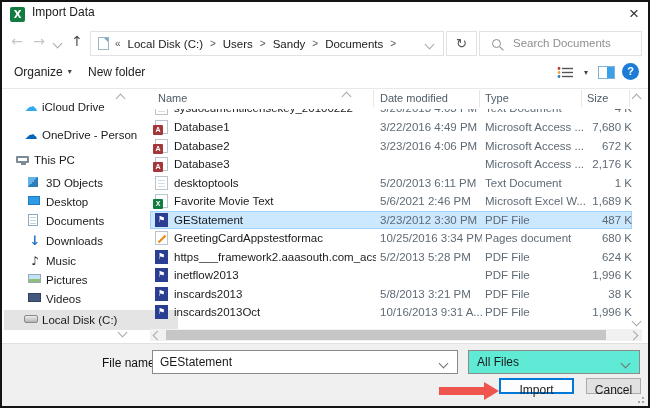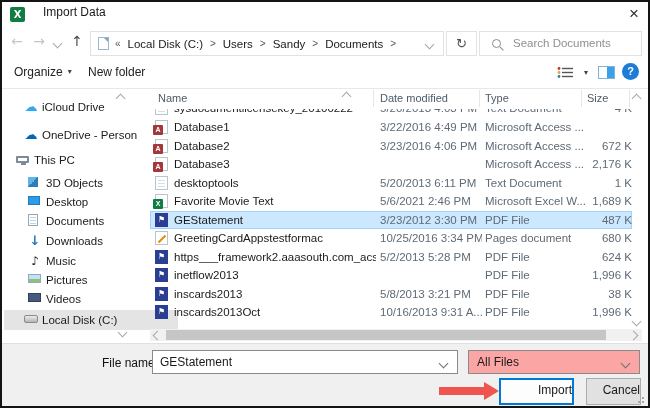--- a/index.html
+++ b/index.html
@@ -10,21 +10,21 @@
   
   .chev{position:absolute;width:6px;height:6px;border-right:1.4px solid #707070;border-bottom:1.4px solid #707070;}
   .chev.gray{border-color:#a8a8a8;}
   .chev.up{transform:rotate(-135deg);}
   .chev.down{transform:rotate(45deg);}
   .chev.left{transform:rotate(135deg);}
   .chev.right{transform:rotate(-45deg);}
   
   .xl-badge{left:8px;top:5px;width:15px;height:15px;background:#107c41;border-radius:2px;color:#fff;
             font:bold 10px/15px "DejaVu Sans",sans-serif;text-align:center;}
-  .title{left:30px;top:3px;font-size:12px;margin-left:11px;}
+  .title{left:30px;top:3px;font-size:12px;}
   .close{left:618px;top:0;width:28px;height:24px;text-align:center;font-size:17px;line-height:24px;color:#333;font-weight:300;cursor:default;}
   
   .navglyph{top:31px;width:18px;text-align:center;font-size:14px;}
   .dis{color:#c6c6c6;}
   .box{border:1px solid #e2e2e2;background:#fff;box-sizing:border-box;}
   .addr{left:88px;top:29px;width:354px;height:25px;}
   .addr-doc{left:7px;top:5px;width:11px;height:13px;background:#fff;border:1px solid #9db6c8;box-sizing:border-box;}
   .addr-doc::after{content:"";position:absolute;right:0;top:0;border-top:4px solid #7aa7c7;border-left:4px solid transparent;}
   .crumbs{left:24px;top:0;height:23px;display:flex;align-items:center;gap:7px;font-size:11.5px;white-space:nowrap;}
   .csep{font-size:10px;color:#555;}
@@ -86,23 +86,23 @@
   .flag{position:absolute;left:0;right:0;top:0;bottom:0;color:#fff;font:8px/14px "DejaVu Sans",sans-serif;text-align:center;font-style:normal;}
   .fi-pages::after{content:"";position:absolute;left:1px;top:6px;width:10px;height:2px;background:#e8890c;transform:rotate(-45deg);}
   
   .hscroll{left:148px;top:327px;width:492px;height:12px;background:#f1f1f1;}
   .hthumb{position:absolute;left:16px;top:1px;width:440px;height:10px;background:#c6c6c6;}
   
   .footer{left:0;right:0;top:341px;height:63px;background:#f0f0f0;border-top:1px solid #e0e0e0;}
   .fn-label{left:100px;top:12px;color:#111;}
   .combo{left:150px;top:6px;width:306px;height:24px;background:#fff;border:1px solid #8a8a8a;box-sizing:border-box;line-height:22px;}
   .combo .val{position:absolute;left:7px;}
-  .select{left:466px;top:6px;width:172px;height:24px;background:#fca5a5;border:1px solid #8a8a8a;box-sizing:border-box;line-height:22px;}
+  .select{left:466px;top:6px;width:172px;height:24px;background:#5eead4;border:1px solid #8a8a8a;box-sizing:border-box;line-height:22px;}
   .select .val{position:absolute;left:8px;}
-  .btn{top:34px;height:27px;text-align:right;line-height:23px;box-sizing:border-box;cursor:default;}
+  .btn{top:34px;height:16px;text-align:center;line-height:23px;box-sizing:border-box;cursor:default;}
   .import{left:497px;width:75px;background:#fdfdfd;border:2px solid #0078d7;line-height:21px;}
   .cancel{left:584px;width:55px;background:#e1e1e1;border:1px solid #acacac;}
   .arrow{left:437px;top:43px;width:45px;height:8px;background:#f0544f;}
   .arrow::after{content:"";position:absolute;right:-15px;top:-5px;border-left:15px solid #f0544f;
       border-top:9px solid transparent;border-bottom:9px solid transparent;}
   .grip{right:4px;bottom:3px;width:10px;height:10px;}
   .grip i{position:absolute;right:0;bottom:0;width:2px;height:2px;background:#a8a8a8;
       box-shadow:0 -4px #a8a8a8,-4px 0 #a8a8a8;}
 </style>
 </head>
@@ -193,20 +193,21 @@
       <span class="ct">Text Document</span>
       <span class="cs">4 K</span>
     </div>
     <div class="row" style="top:9px">
       <span class="fi fi-page fi-access">
           <i class="badge">A</i>
         </span>
       <span class="cn">Database1</span>
       <span class="cd">3/22/2016 4:49 PM</span>
       <span class="ct">Microsoft Access ...</span>
+      <span class="cs">7,680 K</span>
     </div>
     <div class="row" style="top:28px">
       <span class="fi fi-page fi-access">
           <i class="badge">A</i>
         </span>
       <span class="cn">Database2</span>
       <span class="cd">3/23/2016 4:06 PM</span>
       <span class="ct">Microsoft Access ...</span>
       <span class="cs">672 K</span>
     </div>

